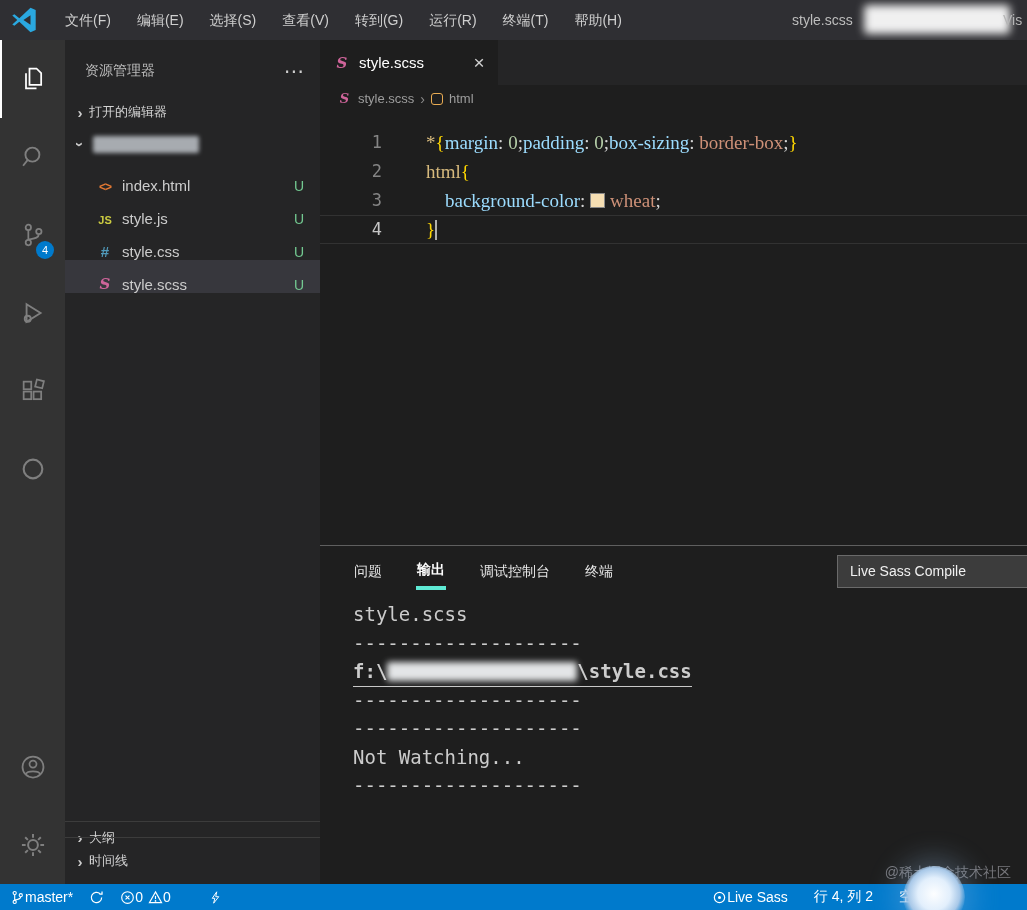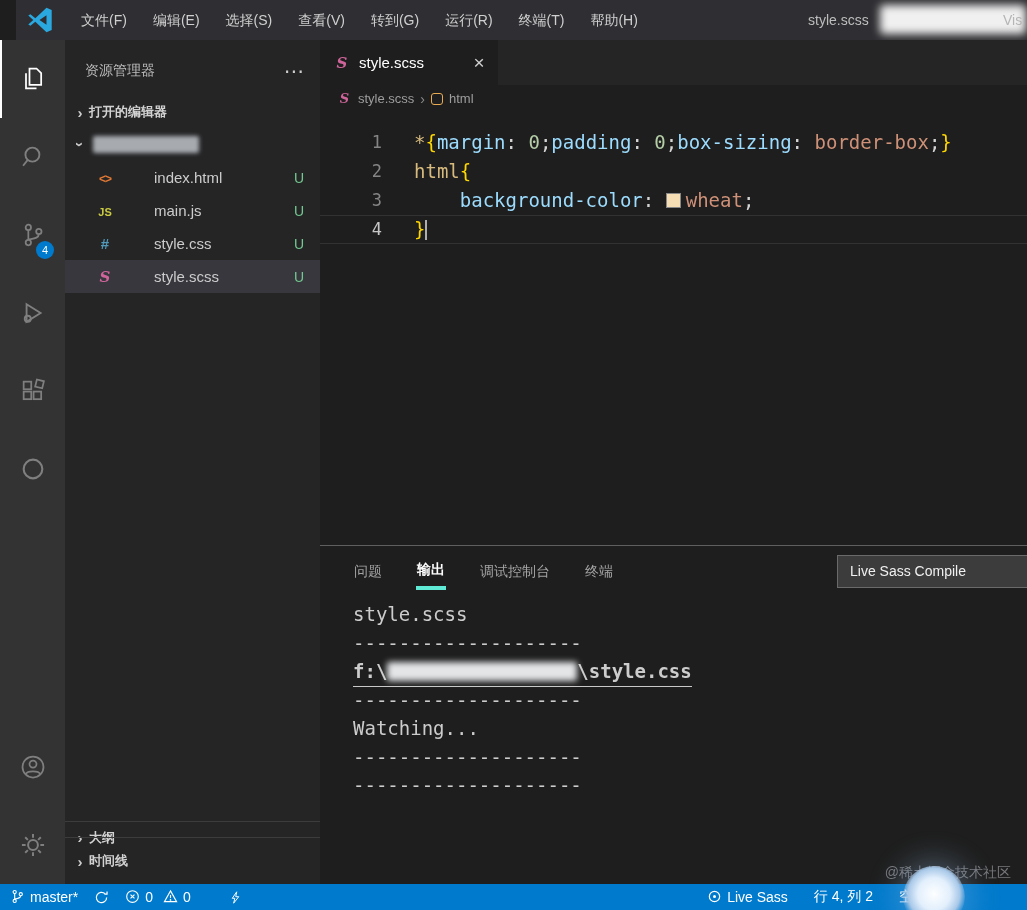--- a/index.html
+++ b/index.html
@@ -1,20 +1,20 @@
 <!DOCTYPE html>
 <html><head>
 <meta charset="utf-8">
 <style>
   html,body{margin:0;padding:0;background:#111;}
   .app{position:relative;width:1027px;height:910px;overflow:hidden;background:#1e1e1e;
        font-family:"Liberation Sans","DejaVu Sans",sans-serif;color:#ccc;}
 
   
-  .titlebar{position:absolute;top:0;left:16px;right:0;height:40px;background:#2f2f33;}
+  .titlebar{position:absolute;top:0;left:0;right:0;height:40px;background:#2f2f33;}
   .logo{position:absolute;left:11px;top:7px;width:26px;height:26px;}
   .menus{display:flex;margin-left:52px;height:40px;align-items:center;}
   .menu-item{padding:0 13px;font-size:14px;color:#cfcfcf;height:40px;line-height:40px;cursor:default;}
   .win-title{position:absolute;left:792px;top:0;height:40px;line-height:40px;font-size:14px;color:#bdbdbd;}
   .title-censor{position:absolute;left:864px;top:5px;width:146px;height:29px;background:#ffffff;opacity:.93;border-radius:4px;filter:blur(4px);}
   .title-tail{position:absolute;right:0;top:0;width:24px;height:40px;line-height:40px;font-size:14px;color:#b5b5b5;overflow:hidden;}
 
   
   .activitybar{position:absolute;left:0;top:40px;width:65px;bottom:26px;background:#333333;display:flex;flex-direction:column;}
   .ab-item{height:78px;display:flex;align-items:center;justify-content:center;position:relative;cursor:pointer;}
@@ -23,28 +23,28 @@
   .ab-badge{position:absolute;right:11px;bottom:15px;min-width:18px;height:18px;border-radius:9px;background:#007acc;
             color:#fff;font-size:11px;display:flex;align-items:center;justify-content:center;padding:0 2px;box-sizing:border-box;}
   .ab-bottom{margin-top:auto;}
 
   
   .sidebar{position:absolute;left:65px;top:40px;width:255px;bottom:26px;background:#252526;}
   .sb-title-row{height:56px;display:flex;align-items:center;padding:6px 16px 0 20px;box-sizing:border-box;gap:36px;}
   .sb-title{font-size:14px;color:#bcbcbc;}
   .dots{margin-left:auto;color:#cfcfcf;cursor:pointer;}
   .dots::before{content:"⋯";font-size:20px;}
-  .sec-row{display:flex;align-items:center;font-weight:bold;font-size:13px;color:#d2d2d2;padding-left:6px;cursor:pointer;}
+  .sec-row{display:flex;align-items:center;font-weight:normal;font-size:13px;color:#d2d2d2;padding-left:6px;cursor:pointer;}
   .sec-row.oe{height:32px;}
   .sec-row.folder{height:33px;}
   .chev{width:18px;text-align:center;flex:0 0 18px;}
   .chev::before{content:"›";display:inline-block;font-size:15px;font-weight:bold;color:#cccccc;}
   .chev.open::before{transform:rotate(90deg);}
   .folder-censor{width:106px;height:17px;background:#a7abb0;border-radius:2px;filter:blur(2px);margin-left:4px;}
-  .file-row{display:flex;align-items:center;height:33px;padding-left:30px;font-size:15px;color:#cccccc;cursor:pointer;gap:32px;}
+  .file-row{display:flex;align-items:flex-end;height:33px;padding-left:30px;font-size:15px;color:#cccccc;cursor:pointer;}
   .file-row.sel{background:#37373d;}
   .fname{margin-left:7px;}
   .fbadge{margin-left:auto;margin-right:16px;color:#73c991;font-size:14px;}
   .ficon{display:inline-block;width:20px;text-align:center;font-weight:bold;}
   .ficon.html::before{content:"<>";color:#e37933;font-size:12px;letter-spacing:-1px;}
   .ficon.js::before{content:"JS";color:#cbcb41;font-size:11px;}
   .ficon.css::before{content:"#";color:#519aba;font-size:15px;}
   .ficon.scss::before{content:"S";color:#cf649a;font-size:15px;font-style:italic;font-family:"DejaVu Serif",serif;}
   .sec-row.outline{position:absolute;left:0;right:0;bottom:31px;height:32px;border-top:1px solid #3c3c3c;box-sizing:border-box;}
   .sec-row.timeline{position:absolute;left:0;right:0;bottom:0;height:47px;border-top:1px solid #3c3c3c;box-sizing:border-box;}
@@ -60,48 +60,48 @@
   .breadcrumb{height:27px;display:flex;align-items:center;gap:6px;padding-left:17px;font-size:13px;color:#9d9d9d;}
   .breadcrumb .ficon{width:15px;}
   .breadcrumb .ficon.scss::before{font-size:13px;}
   .bc-sep::before{content:"›";color:#8a8a8a;font-size:14px;}
   .bc-item{cursor:pointer;}
   .sym-icon{width:12px;height:12px;border:1.5px solid #e8ab53;border-radius:3px;box-sizing:border-box;}
   .code{position:absolute;left:0;right:0;top:72px;bottom:0;padding-top:16px;
         font-family:"DejaVu Sans Mono","Liberation Mono",monospace;font-size:19px;}
   .code-line{display:flex;height:29px;line-height:29px;align-items:stretch;}
   .lnum{flex:0 0 62px;text-align:right;color:#858585;font-size:17px;}
-  .ltoks{margin-left:32px;white-space:pre;}
+  .ltoks{margin-left:44px;white-space:pre;font-family:Liberation Serif, serif;}
   .code-line.cur{box-shadow:inset 0 1px 0 rgba(255,255,255,.09), inset 0 -1px 0 rgba(255,255,255,.09);}
   .code-line.cur .lnum{color:#c6c6c6;}
   .code-line.cur .ltoks::after{content:"";display:inline-block;width:2px;height:20px;background:#aeafad;vertical-align:-4px;}
   .t-sel{color:#d7ba7d;} .t-br{color:#ffd700;} .t-prop{color:#9cdcfe;}
   .t-pl{color:#d4d4d4;} .t-num{color:#b5cea8;} .t-val{color:#ce9178;}
   .swatch{display:inline-block;width:15px;height:15px;border:1px solid #888;box-sizing:border-box;
           vertical-align:-1px;margin-right:5px;background:#f5deb3;}
 
   
   .panel{position:absolute;left:320px;top:545px;right:0;bottom:26px;background:#1e1e1e;border-top:1px solid #5f5f5f;box-sizing:border-box;}
   .panel-tabs{height:52px;display:flex;align-items:center;gap:33px;padding-left:33px;}
-  .ptab{font-size:14px;color:#a3a3a3;padding:7px 1px;cursor:pointer;}
+  .ptab{font-size:14px;color:#e5e5e5;padding:7px 1px;cursor:pointer;}
   .ptab.active{color:#ffffff;font-weight:bold;border-bottom:4px solid #5eead4;}
   .channel{position:absolute;right:-6px;top:9px;width:196px;height:33px;background:#3c3c3c;border:1px solid #6a6a6a;
            color:#f0f0f0;font-size:14px;line-height:31px;padding-left:12px;box-sizing:border-box;cursor:pointer;}
   .pout{position:absolute;left:33px;top:54px;right:6px;bottom:0;font-family:"DejaVu Sans Mono","Liberation Mono",monospace;
         font-size:19px;color:#cccccc;line-height:28.5px;overflow:hidden;}
   .out-line{height:28.5px;white-space:pre;}
   .out-link{display:inline-block;border-bottom:1px solid #c8c8c8;cursor:pointer;font-weight:bold;}
   .path-censor{display:inline-block;width:190px;height:19px;background:#eef0f2;opacity:.95;border-radius:2px;
                filter:blur(3px);vertical-align:-3px;}
 
   
   .statusbar{position:absolute;left:0;right:0;bottom:0;height:26px;background:#007acc;color:#ffffff;
              display:flex;align-items:center;font-size:14px;padding-left:10px;box-sizing:border-box;}
   .sb-left{display:flex;align-items:center;gap:16px;}
-  .sb-item{display:flex;gap:5px;cursor:pointer;white-space:nowrap;}
+  .sb-item{display:flex;align-items:center;cursor:pointer;white-space:nowrap;}
   .sb-item svg{display:block;}
   .sb-bolt{margin-left:22px;}
   .sb-right{margin-left:auto;display:flex;align-items:center;gap:26px;margin-right:100px;}
 
   
   .wm-text{position:absolute;right:16px;top:864px;font-size:14px;color:#77777c;z-index:40;}
   .moon{position:absolute;left:903px;top:866px;width:62px;height:62px;border-radius:50%;z-index:45;
         background:radial-gradient(circle at 50% 45%, #fdfeff 0%, #e2effc 35%, #a8c8e8 56%, rgba(150,190,230,.25) 70%, rgba(150,190,230,0) 76%);
         box-shadow:0 0 28px 8px rgba(150,190,230,.30);}
 </style>
@@ -215,21 +215,21 @@
     </div>
     <div>
 
     <div class="file-row">
         <span class="ficon html"></span>
         <span class="fname">index.html</span>
         <span class="fbadge">U</span>
       </div>
         <div class="file-row">
         <span class="ficon js"></span>
-        <span class="fname">main.js</span>
+        <span class="fname">style.js</span>
         <span class="fbadge">U</span>
       </div>
         <div class="file-row">
         <span class="ficon css"></span>
         <span class="fname">style.css</span>
         <span class="fbadge">U</span>
       </div>
         <div class="file-row sel">
         <span class="ficon scss"></span>
         <span class="fname">style.scss</span>
@@ -294,22 +294,22 @@
     <div class="pout">
       <div>
 
       <div class="out-line">style.scss</div>
           <div class="out-line">--------------------</div>
         </div>
       <div class="out-line"><span class="out-link"><span>f:\</span><span class="path-censor"></span><span>\style.css</span></span></div>
       <div>
 
       <div class="out-line">--------------------</div>
-          <div class="out-line">Watching...</div>
           <div class="out-line">--------------------</div>
+          <div class="out-line">Not Watching...</div>
           <div class="out-line">--------------------</div>
         </div>
     </div>
   </div>
 
   <div class="statusbar">
     <div class="sb-left">
       <div class="sb-item">
         <svg width="15" height="15" viewBox="0 0 16 16">
           <g fill="none" stroke="#ffffff" stroke-width="1.2">

